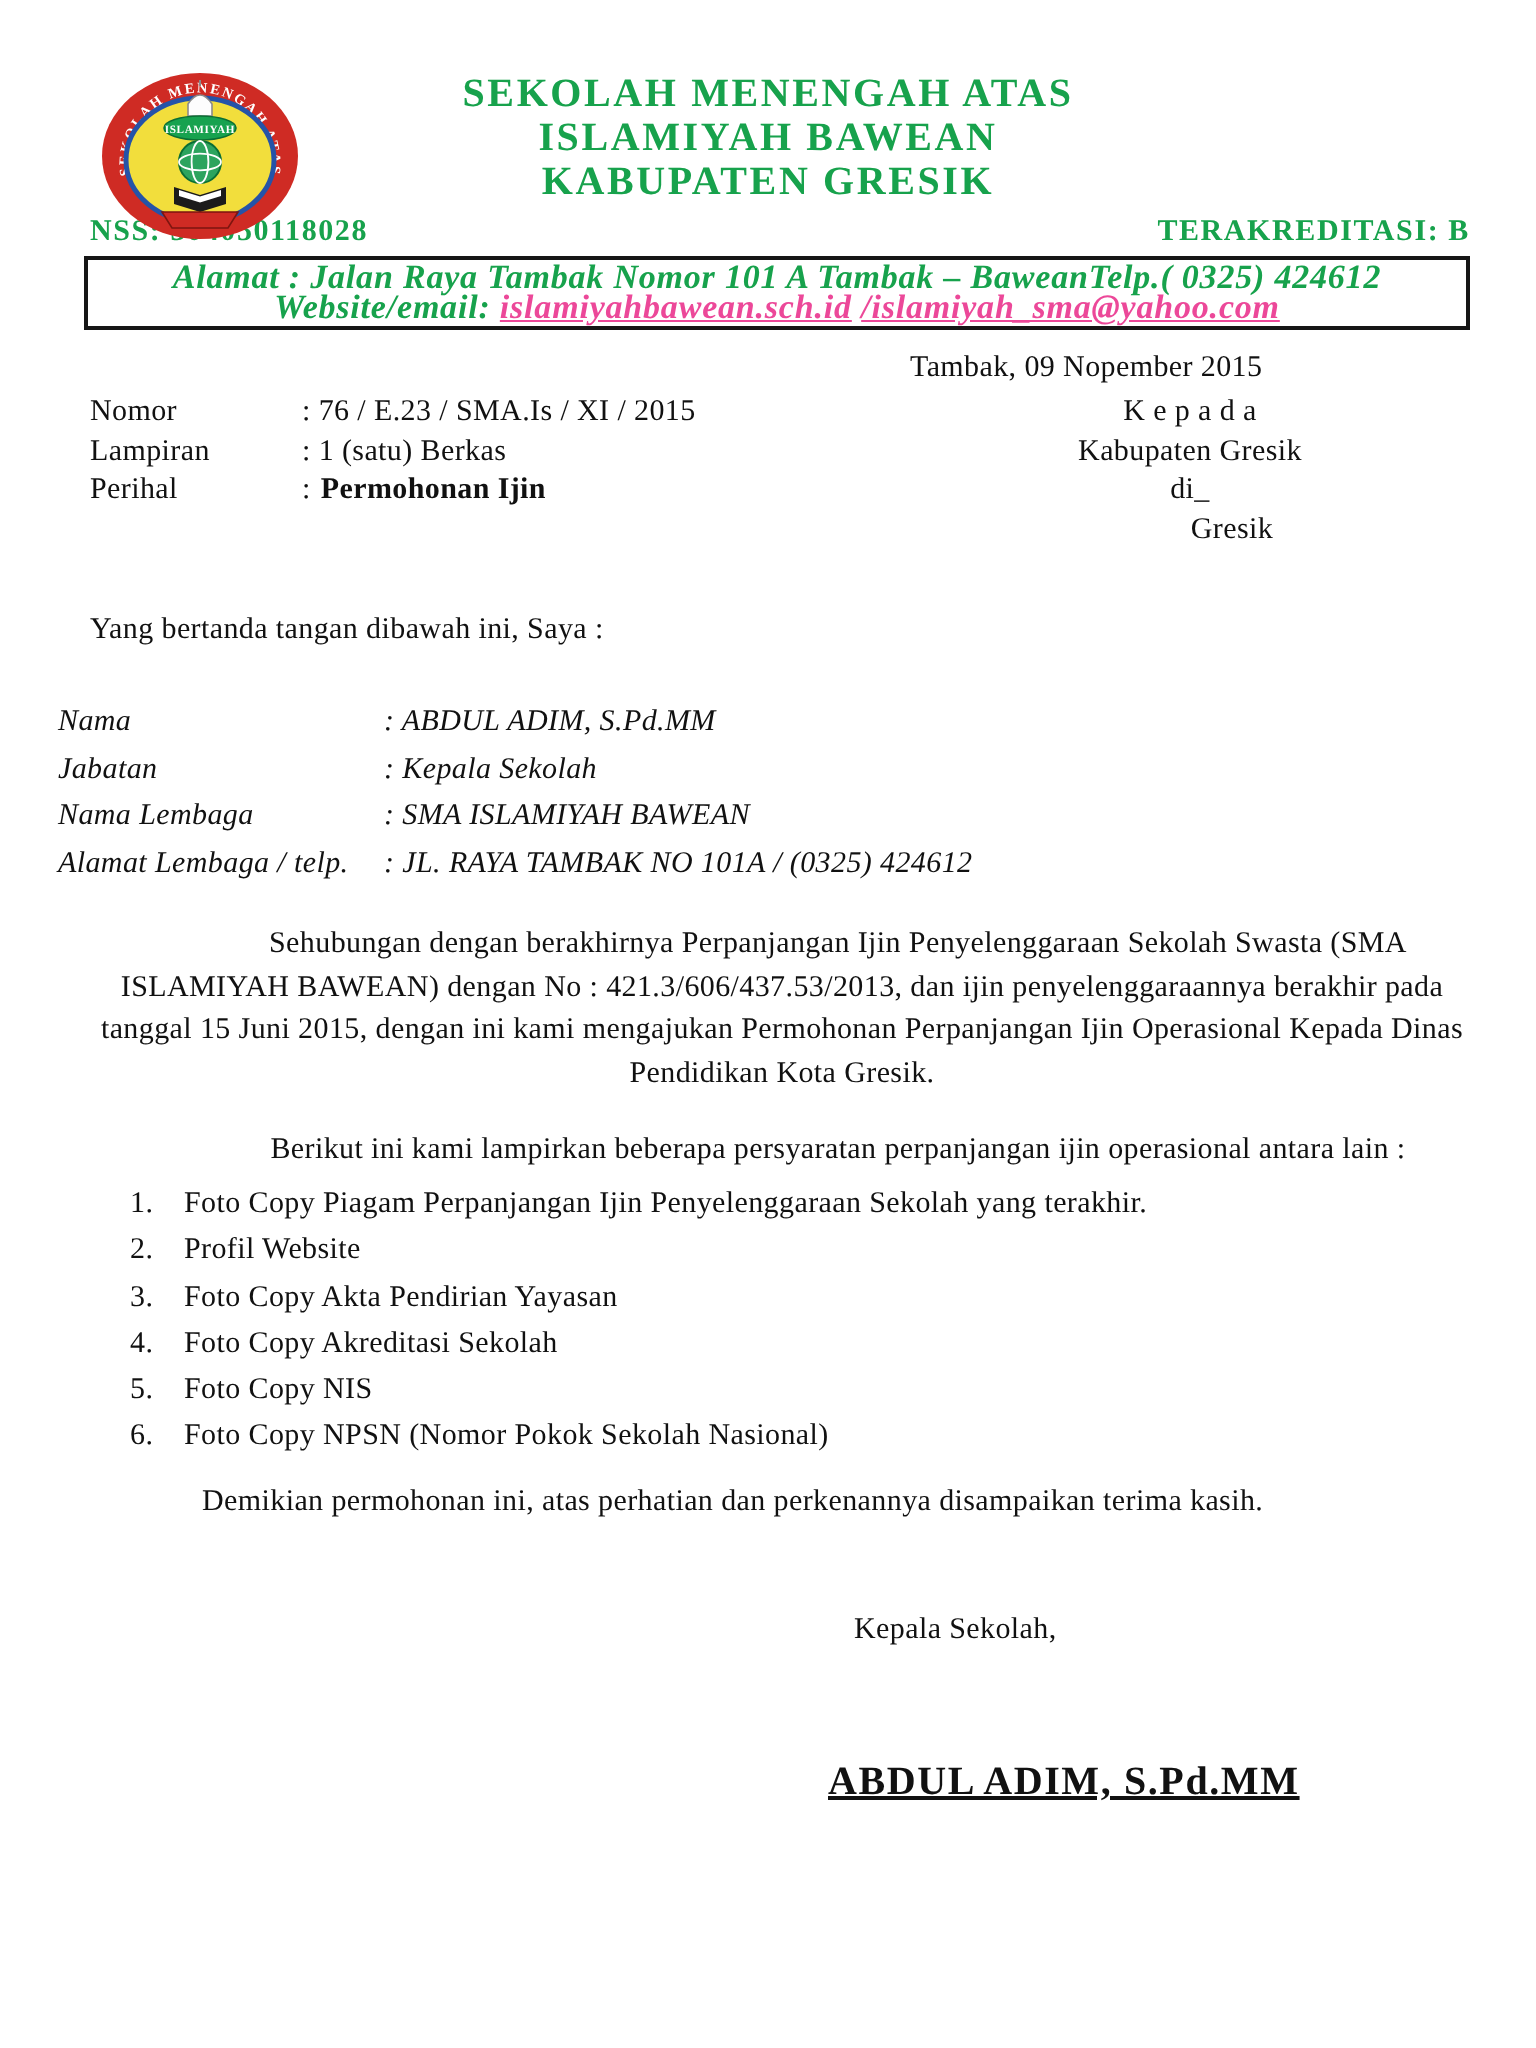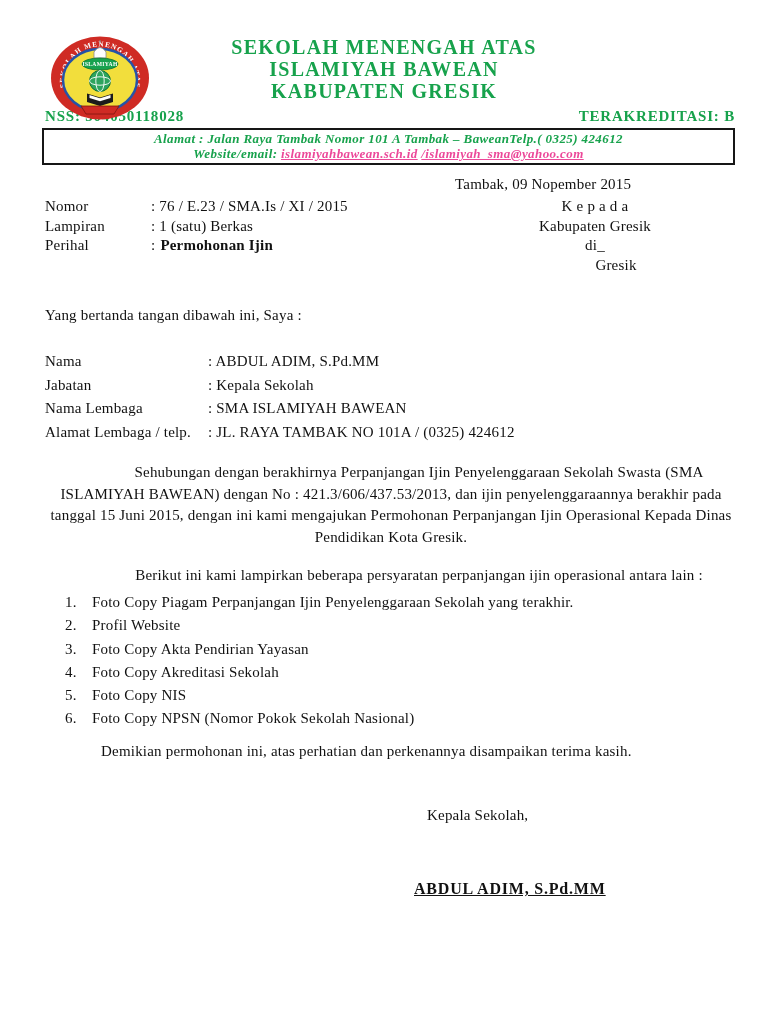--- a/index.html
+++ b/index.html
@@ -37,61 +37,61 @@
     letter-spacing: 0.8px;
   }
   .addr-box {
     margin: 2px 33px 0 42px;
     border: 2px solid #161616;
     padding: 1px 4px 2px 4px;
     text-align: center;
     color: #17a24c;
     font-weight: bold;
     font-style: italic;
-    font-size: 13px;
+    font-size: 17px;
     line-height: 15px;
     letter-spacing: 0.4px;
   }
   .addr-link { color: #ec4899; text-decoration: underline; cursor: pointer; }
 
   
   .date-line { margin: 9px 0 0 455px; line-height: 21px; }
   .meta { display: flex; margin: 2px 33px 0 45px; line-height: 19.5px; }
   .meta-left { width: 410px; flex: none; }
   .meta-row { display: flex; gap: 36px; }
   .meta-label { width: 70px; flex: none; }
   .meta-colon { margin-right: 5px; }
   .bold { font-weight: bold; }
   .meta-bold2 { margin-left: 70px; font-weight: bold; }
   .meta-right { flex: 1; text-align: center; }
   .recipient-gresik { padding-left: 42px; }
 
   
   .opening { margin: 30px 33px 0 45px; line-height: 21px; }
-  .identity { margin: 24px 33px 0 45px; line-height: 23.5px; }
+  .identity { margin: 24px 33px 0 29px; line-height: 23.5px; font-style: italic; }
   .id-row { display: flex; }
   .id-label { width: 163px; flex: none; }
   .para {
     margin: 18px 31px 0 45px;
     text-indent: 56px;
     line-height: 21.6px;
     text-align: center;
   }
   .para2 { margin-top: 17px; }
   .attachments { margin: 4px 33px 0 65px; line-height: 23.3px; }
   .att-row { display: flex; }
   .att-num { width: 27px; flex: none; }
   .closing { margin: 10px 33px 0 45px; text-indent: 56px; line-height: 21.6px; }
 
   
   .sig-title { margin: 43px 0 0 427px; line-height: 21px; }
   .sig-name {
     margin: 54px 0 0 414px;
     font-weight: bold;
-    font-size: 16px;
+    font-size: 20px;
     letter-spacing: 0.8px;
     text-decoration: underline;
   }
 </style>
 </head>
 <body>
 
 <div class="page">
 
   <div class="logo-wrap">

